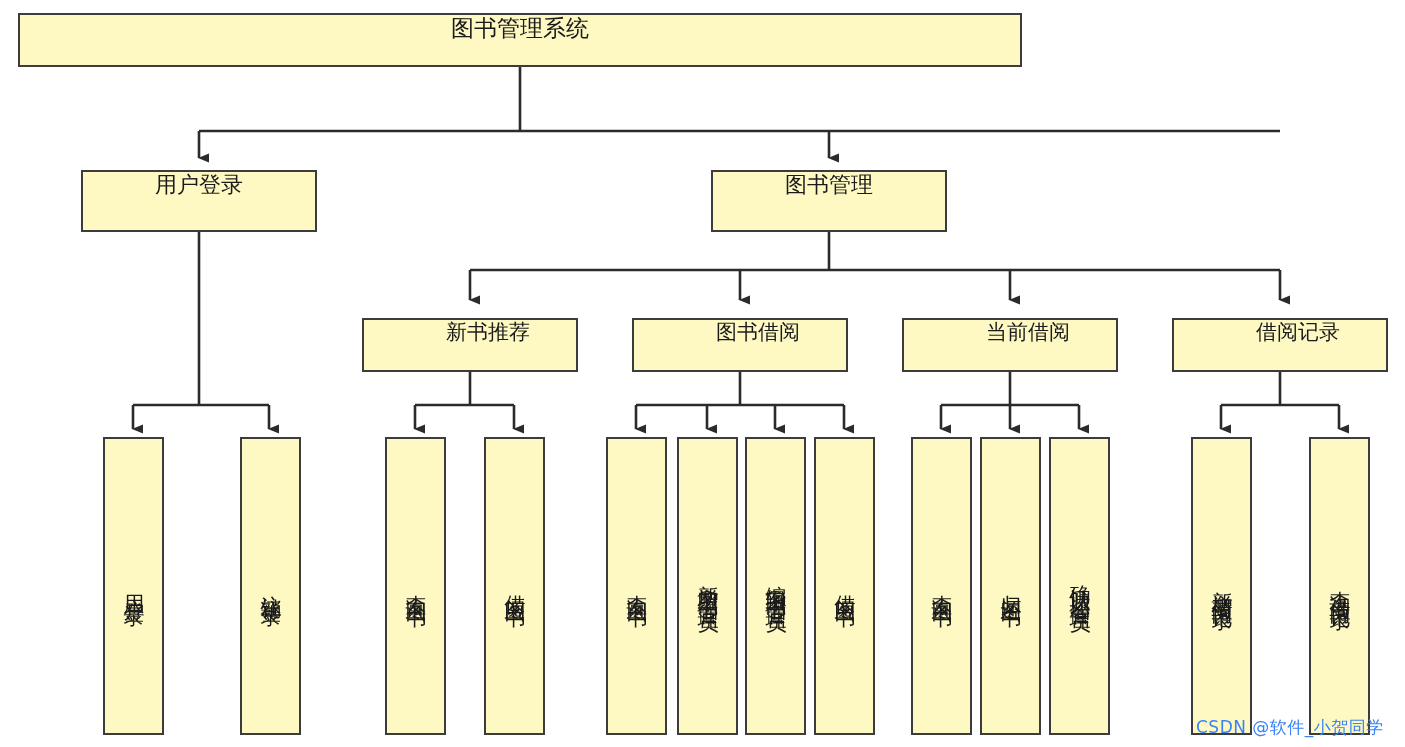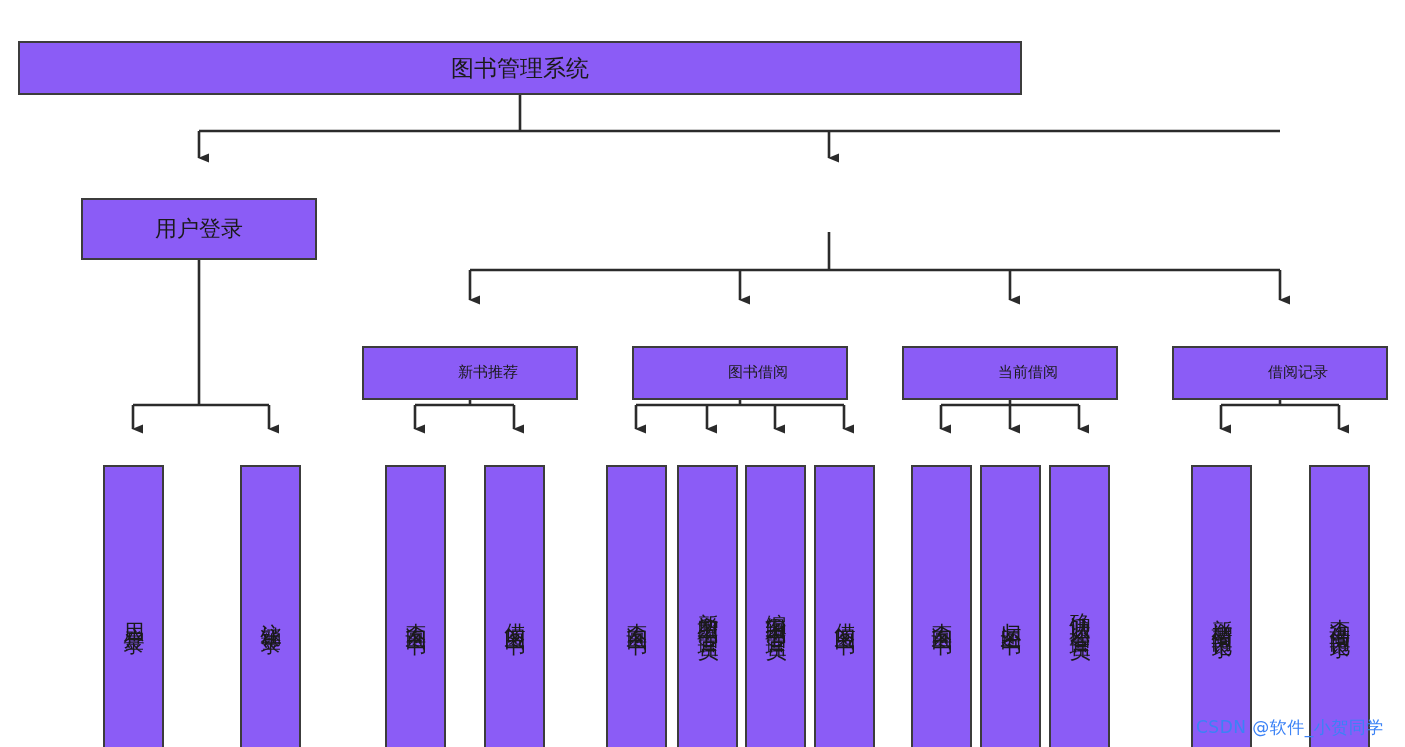--- a/index.html
+++ b/index.html
@@ -23,37 +23,35 @@
     left: 0;
     top: 0;
     width: 1405px;
     height: 747px;
     pointer-events: none;
   }
   .node {
     position: absolute;
     box-sizing: border-box;
     border: 2px solid #3c3c3c;
-    background: #8b5cf6;
+    background: #fef9c3;
     display: flex;
-    align-items: center;
     justify-content: center;
     text-align: center;
     line-height: 1.15;
-    margin-top: 28px;
   }
   .node.root {
     font-size: 23px;
     border-width: 2px;
   }
   .node.level2 {
     font-size: 22px;
   }
   .node.level3 {
-    font-size: 15px;
+    font-size: 21px;
     padding-left: 36px;
   }
   .node.leaf {
     font-size: 21px;
   }
   .vtext {
     writing-mode: vertical-rl;
     text-orientation: upright;
     letter-spacing: 4px;
     line-height: 1;
@@ -124,20 +122,23 @@
     </g>
   </svg>
 
   <div class="node root" style="left:18px; top:13px; width:1004px; height:54px;">
     <span>图书管理系统</span>
   </div>
 
   <div class="node level2" style="left:81px; top:170px; width:236px; height:62px;">
     <span>用户登录</span>
   </div>
+  <div class="node level2" style="left:711px; top:170px; width:236px; height:62px;">
+    <span>图书管理</span>
+  </div>
 
   <div class="node level3" style="left:362px; top:318px; width:216px; height:54px;">
     <span>新书推荐</span>
   </div>
   <div class="node level3" style="left:632px; top:318px; width:216px; height:54px;">
     <span>图书借阅</span>
   </div>
   <div class="node level3" style="left:902px; top:318px; width:216px; height:54px;">
     <span>当前借阅</span>
   </div>

